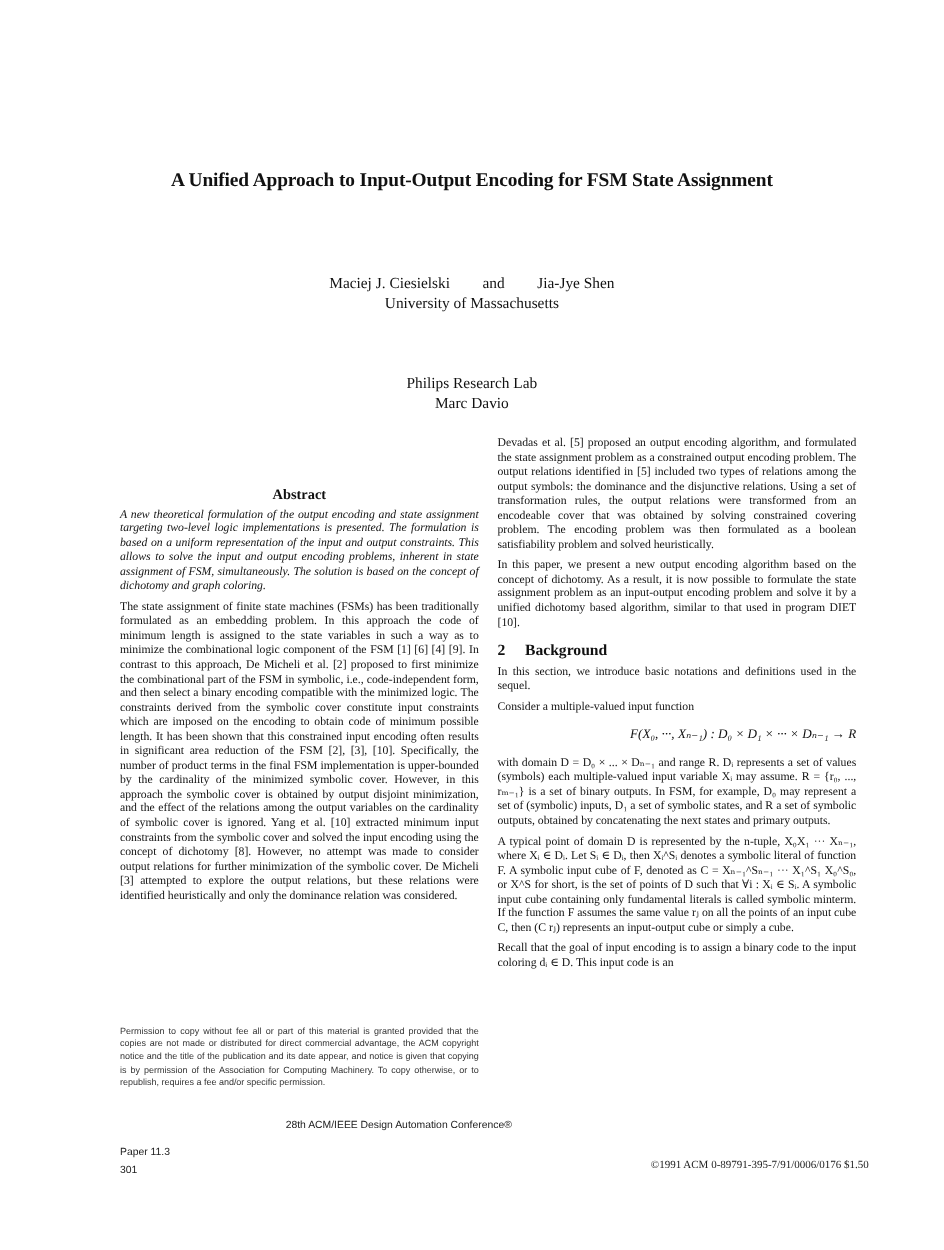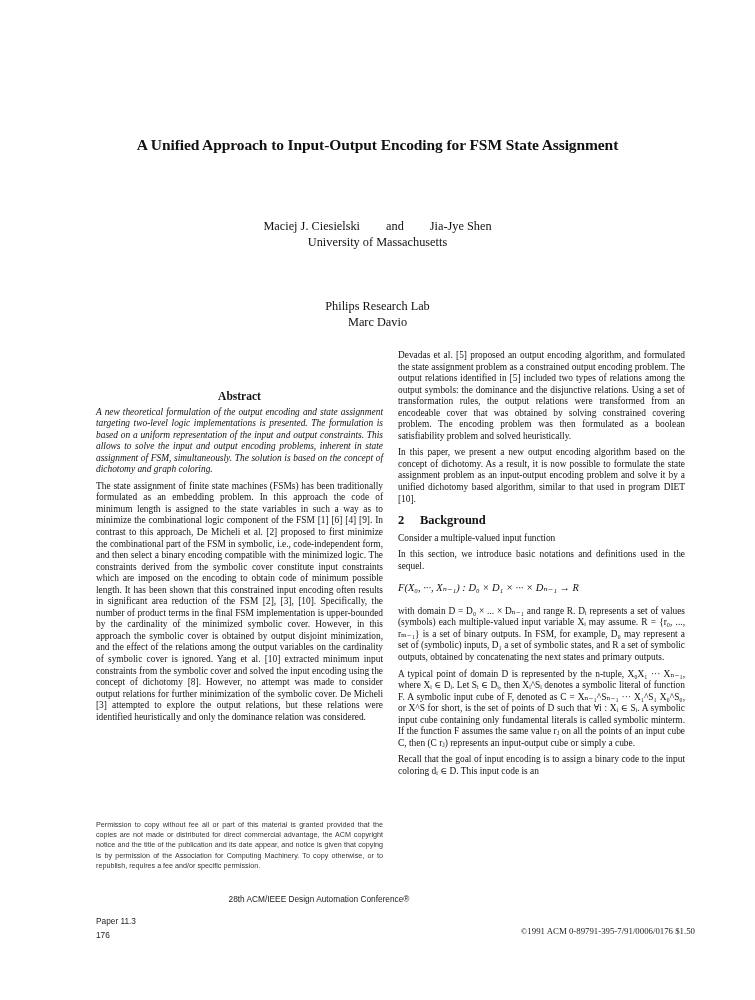--- a/index.html
+++ b/index.html
@@ -23,21 +23,21 @@
   }
   .col-left { left: 96px; top: 348px; margin-top: 43px; }
   .col-right { left: 398px; top: 350px; }
   .abstract-title { text-align: center; font-weight: bold; font-size: 11.5px; margin-bottom: 4px; }
   .abstract-body { font-style: italic; }
   h2.sec {
     font-size: 12.5px; font-weight: bold; margin: 10px 0 6px 0; padding: 0;
   }
   h2.sec .num { display: inline-block; width: 22px; }
   p { margin: 0 0 5px 0; }
-  .eq { text-align: left; font-style: italic; margin: 10px 0 12px 0; font-size: 10.5px; }
+  .eq { text-align: right; font-style: italic; margin: 10px 0 12px 0; font-size: 10.5px; }
   .permission {
     position: absolute; left: 96px; top: 820px; width: 287px;
     font-family: "Liberation Sans", "DejaVu Sans", sans-serif; font-size: 7.2px; line-height: 10.2px;
     color: #333; text-align: justify;
   }
   .footer-conf {
     position: absolute; left: 0; width: 638px; top: 894px; text-align: center;
     font-family: "Liberation Sans", "DejaVu Sans", sans-serif; font-size: 8.3px; color: #222;
   }
   .footer-paper {
@@ -71,26 +71,26 @@
   <p class="abstract-body">A new theoretical formulation of the output encoding and state assignment targeting two-level logic implementations is presented. The formulation is based on a uniform representation of the input and output constraints. This allows to solve the input and output encoding problems, inherent in state assignment of FSM, simultaneously. The solution is based on the concept of dichotomy and graph coloring.</p>
   <p>The state assignment of finite state machines (FSMs) has been traditionally formulated as an embedding problem. In this approach the code of minimum length is assigned to the state variables in such a way as to minimize the combinational logic component of the FSM [1] [6] [4] [9]. In contrast to this approach, De Micheli et al. [2] proposed to first minimize the combinational part of the FSM in symbolic, i.e., code-independent form, and then select a binary encoding compatible with the minimized logic. The constraints derived from the symbolic cover constitute input constraints which are imposed on the encoding to obtain code of minimum possible length. It has been shown that this constrained input encoding often results in significant area reduction of the FSM [2], [3], [10]. Specifically, the number of product terms in the final FSM implementation is upper-bounded by the cardinality of the minimized symbolic cover. However, in this approach the symbolic cover is obtained by output disjoint minimization, and the effect of the relations among the output variables on the cardinality of symbolic cover is ignored. Yang et al. [10] extracted minimum input constraints from the symbolic cover and solved the input encoding using the concept of dichotomy [8]. However, no attempt was made to consider output relations for further minimization of the symbolic cover. De Micheli [3] attempted to explore the output relations, but these relations were identified heuristically and only the dominance relation was considered.</p>
 </div>
 
 <div class="permission">Permission to copy without fee all or part of this material is granted provided that the copies are not made or distributed for direct commercial advantage, the ACM copyright notice and the title of the publication and its date appear, and notice is given that copying is by permission of the Association for Computing Machinery. To copy otherwise, or to republish, requires a fee and/or specific permission.</div>
 
 <div class="col col-right">
   <p>Devadas et al. [5] proposed an output encoding algorithm, and formulated the state assignment problem as a constrained output encoding problem. The output relations identified in [5] included two types of relations among the output symbols: the dominance and the disjunctive relations. Using a set of transformation rules, the output relations were transformed from an encodeable cover that was obtained by solving constrained covering problem. The encoding problem was then formulated as a boolean satisfiability problem and solved heuristically.</p>
   <p>In this paper, we present a new output encoding algorithm based on the concept of dichotomy. As a result, it is now possible to formulate the state assignment problem as an input-output encoding problem and solve it by a unified dichotomy based algorithm, similar to that used in program DIET [10].</p>
   <h2 class="sec"><span class="num">2</span><span>Background</span></h2>
+  <p>In this section, we introduce basic notations and definitions used in the sequel.</p>
   <p>Consider a multiple-valued input function</p>
-  <p>In this section, we introduce basic notations and definitions used in the sequel.</p>
   <div class="eq">F(X₀, ···, Xₙ₋₁) : D₀ × D₁ × ··· × Dₙ₋₁ → R</div>
   <p>with domain D = D₀ × ... × Dₙ₋₁ and range R. Dᵢ represents a set of values (symbols) each multiple-valued input variable Xᵢ may assume. R = {r₀, ..., rₘ₋₁} is a set of binary outputs. In FSM, for example, D₀ may represent a set of (symbolic) inputs, D₁ a set of symbolic states, and R a set of symbolic outputs, obtained by concatenating the next states and primary outputs.</p>
   <p>A typical point of domain D is represented by the n-tuple, X₀X₁ ··· Xₙ₋₁, where Xᵢ ∈ Dᵢ. Let Sᵢ ∈ Dᵢ, then Xᵢ^Sᵢ denotes a symbolic literal of function F. A symbolic input cube of F, denoted as C = Xₙ₋₁^Sₙ₋₁ ··· X₁^S₁ X₀^S₀, or X^S for short, is the set of points of D such that ∀i : Xᵢ ∈ Sᵢ. A symbolic input cube containing only fundamental literals is called symbolic minterm. If the function F assumes the same value rⱼ on all the points of an input cube C, then (C rⱼ) represents an input-output cube or simply a cube.</p>
   <p>Recall that the goal of input encoding is to assign a binary code to the input coloring dᵢ ∈ D. This input code is an</p>
 </div>
 
 <div class="footer-conf">28th ACM/IEEE Design Automation Conference®</div>
 <div class="footer-paper">
   <div>Paper 11.3</div>
-  <div>176</div>
+  <div>301</div>
 </div>
 <div class="footer-copy">©1991 ACM 0-89791-395-7/91/0006/0176 $1.50</div>
 
 </body></html>

